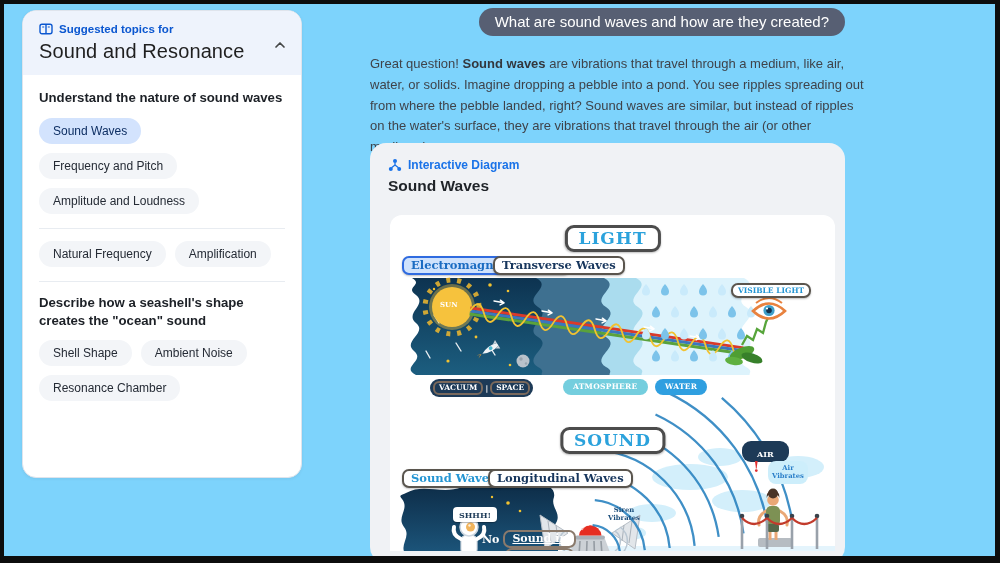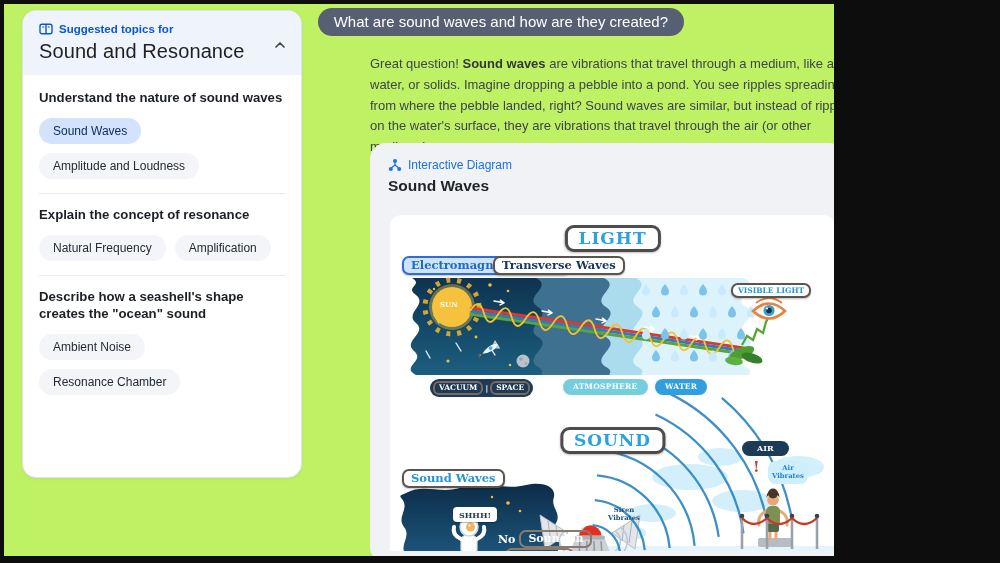--- a/index.html
+++ b/index.html
@@ -1,18 +1,18 @@
 <!DOCTYPE html>
 <html><head>
 <meta charset="utf-8">
 <style>
   * { margin:0; padding:0; box-sizing:border-box; }
   html,body { width:1000px; height:563px; overflow:hidden; }
   body { background:#0d0d0d; font-family:"Liberation Sans", sans-serif; position:relative; }
-  .page { position:absolute; left:4px; top:4px; width:830px; height:552px; background:#bef264; overflow:hidden; }
+  .page { position:absolute; left:4px; top:4px; width:991px; height:552px; background:#7dd3fc; overflow:hidden; }
 
   
   .sidebar { position:absolute; left:18px; top:6px; width:280px; height:468px;
     background:#fff; border:1px solid #dfe4ec; border-radius:14px;
     box-shadow:0 1px 3px rgba(60,64,67,.08); overflow:hidden; }
   .sb-header { background:#eef3fc; padding:11px 16px 12px; position:relative; }
   .sb-eyebrow { display:flex; align-items:center; gap:6px; color:#0b57d0; font-size:11.5px; font-weight:bold; }
   .sb-title { margin-top:4px; font-size:20px; color:#1f1f1f; letter-spacing:.1px; }
   .sb-chevron { position:absolute; right:14px; top:27px; width:14px; height:14px; cursor:pointer; }
   .sb-body { padding:14px 16px 10px; }
@@ -27,21 +27,21 @@
   .bubble { position:absolute; top:4px; right:150px; background:#575f73; color:#fff;
     font-size:15px; padding:5px 16px 6px; border-radius:14px; }
   .answer { position:absolute; left:366px; top:50px; width:498px; font-size:13px;
     line-height:1.6; color:#3f434a; }
   .answer b { color:#33373d; }
 
   
   .card { position:absolute; left:366px; top:139px; width:475px; height:420px;
     background:#f0f2f5; border-radius:16px; }
   .card-badge { display:flex; align-items:flex-start; gap:6px; padding:15px 18px 0;
-    color:#1a73e8; font-size:12px; font-weight:normal; }
+    color:#1a73e8; font-size:12px; font-weight:bold; }
   .card-title { padding:5px 18px 0; font-size:15.5px; font-weight:bold; color:#1f2328; }
   .panel { position:absolute; left:20px; top:72px; width:445px; height:336px;
     background:#fff; border-radius:12px 12px 0 0; overflow:hidden; }
   .panel svg.scene { position:absolute; left:0; top:0; }
 
   
   .ov { position:absolute; white-space:nowrap; font-family:"DejaVu Serif", serif; }
   .d-title { border:3px solid #4c4c4c; border-radius:9px; background:#fff; padding:0 11px 1px;
     font-size:17px; font-weight:bold; color:#2ba2dc; letter-spacing:1px;
     box-shadow:0 1px 2px rgba(0,0,0,.25); cursor:pointer; }
@@ -53,31 +53,31 @@
   .conj { font-size:11px; color:#3a3f45; font-weight:bold; }
   .zone-dark { background:#1d3a57; border-radius:9px; padding:2px 3px; display:flex; gap:2px; align-items:center; }
   .zone-dark .zterm { border:2px solid #7a695c; border-radius:6px; color:#fff; font-size:7.5px;
     font-weight:bold; padding:0 4px 1px; cursor:pointer; }
   .zone-dark .zsep { color:#fff; font-size:7.5px; font-weight:bold; }
   .zone-pill { border-radius:9px; color:#fff; font-size:7.5px; font-weight:bold;
     padding:3px 10px 4px; letter-spacing:.3px; }
   .z-atmo { background:#74cede; }
   .z-water { background:#2f9fe0; }
   .air-pill { background:#1d3a57; border-radius:9px; color:#fff; font-size:8px;
-    font-weight:bold; padding:2px 15px 3px; }
+    font-weight:bold; padding:8px 15px 3px; }
   .excl { color:#e03131; font-size:15px; font-weight:bold; }
   .mini-note { font-size:6.8px; font-weight:bold; color:#2b7fc9; line-height:1.25;
     text-align:center; white-space:normal; width:40px; }
   .cloud-note { background:#cdeefb; border-radius:8px; padding:3px 4px; }
   .siren-note { color:#1d4f7c; font-size:6.8px; font-weight:bold; line-height:1.25;
     text-align:center; white-space:normal; width:38px; }
   .shhh { background:#fff; border-radius:4px; padding:3px 6px 2px; font-size:8px;
     font-weight:bold; color:#1d3a57; box-shadow:0 1px 1px rgba(0,0,0,.3); }
   .no-sound { color:#fff; font-size:11px; font-weight:bold; display:flex; gap:4px; align-items:center; }
-  .no-sound .term { background:transparent; color:#fff; border-color:#8a7a6c; font-size:11px; box-shadow:none; }
+  .no-sound .term { background:transparent; color:#fff; border-color:#8a7a6c; font-size:11px; box-shadow:none;text-decoration:underline; }
 </style>
 </head>
 <body>
 
 <div class="page">
 
   <div class="sidebar">
     <div class="sb-header">
       <div class="sb-eyebrow">
         <svg width="14" height="14" viewBox="0 0 14 14">
@@ -90,31 +90,32 @@
       </div>
       <div class="sb-title">Sound and Resonance</div>
       <svg class="sb-chevron" viewBox="0 0 14 14">
         <polyline points="3,9 7,5 11,9" fill="none" stroke="#444746" stroke-width="1.7" stroke-linecap="round" stroke-linejoin="round"></polyline>
       </svg>
     </div>
     <div class="sb-body">
       <div class="sb-heading">Understand the nature of sound waves</div>
       <div class="chip-row">
         <span class="chip selected">Sound Waves</span>
+        <span class="chip">Frequency and Pitch</span>
         <span class="chip">Amplitude and Loudness</span>
       </div>
       <div class="sb-divider"></div>
-      <div class="sb-heading">Explain the concept of resonance</div>
       <div class="chip-row">
         <span class="chip">Natural Frequency</span>
         <span class="chip">Amplification</span>
       </div>
       <div class="sb-divider"></div>
       <div class="sb-heading" style="width:250px;">Describe how a seashell's shape creates the "ocean" sound</div>
       <div class="chip-row">
+        <span class="chip">Shell Shape</span>
         <span class="chip">Ambient Noise</span>
         <span class="chip">Resonance Chamber</span>
       </div>
     </div>
   </div>
 
   <div class="bubble">What are sound waves and how are they created?</div>
 
   <p class="answer"><span>Great question! </span><b>Sound waves</b><span> are vibrations that travel through a medium, like air, water, or solids. Imagine dropping a pebble into a pond. You see ripples spreading out from where the pebble landed, right? Sound waves are similar, but instead of ripples on the water's surface, they are vibrations that travel through the air (or other mediums).</span></p>
 
@@ -352,25 +353,26 @@
       <span class="ov zone-pill z-water" style="left:265px; top:164px;">WATER</span>
 
       <span class="ov d-title" style="left:50%; top:212px; transform:translateX(-50%);">SOUND</span>
 
       <span class="ov air-pill" style="left:352px; top:226px; z-index:2;">AIR</span>
       <span class="ov excl" style="left:363px; top:243px; z-index:2;">!</span>
       <span class="ov mini-note cloud-note" style="left:378px; top:246px; z-index:2;">Air Vibrates</span>
 
       <span class="ov conj" style="left:84px; top:259px; z-index:1;">are</span>
       <span class="ov term t-blue" style="left:12px; top:254px; z-index:2;">Sound Waves</span>
+      <span class="ov term t-navy" style="left:98px; top:254px; z-index:2;">Longitudinal Waves</span>
 
       <span class="ov shhh" style="left:63px; top:292px; z-index:2;">SHHH!</span>
 
       <span class="ov siren-note" style="left:215px; top:291px; z-index:2;">Siren Vibrates</span>
 
-      <div class="ov no-sound" style="left:108px; top:315px; z-index:2;">
+      <div class="ov no-sound" style="left:92px; top:315px; z-index:2;">
         <span>No</span>
         <span class="term">Sound in</span>
       </div>
       <span class="ov term" style="left:115px; top:333px; z-index:2; background:transparent; color:#fff; border-color:#8a7a6c; box-shadow:none;">Vacuum</span>
     </div>
   </div>
 </div>
 
 </body></html>

